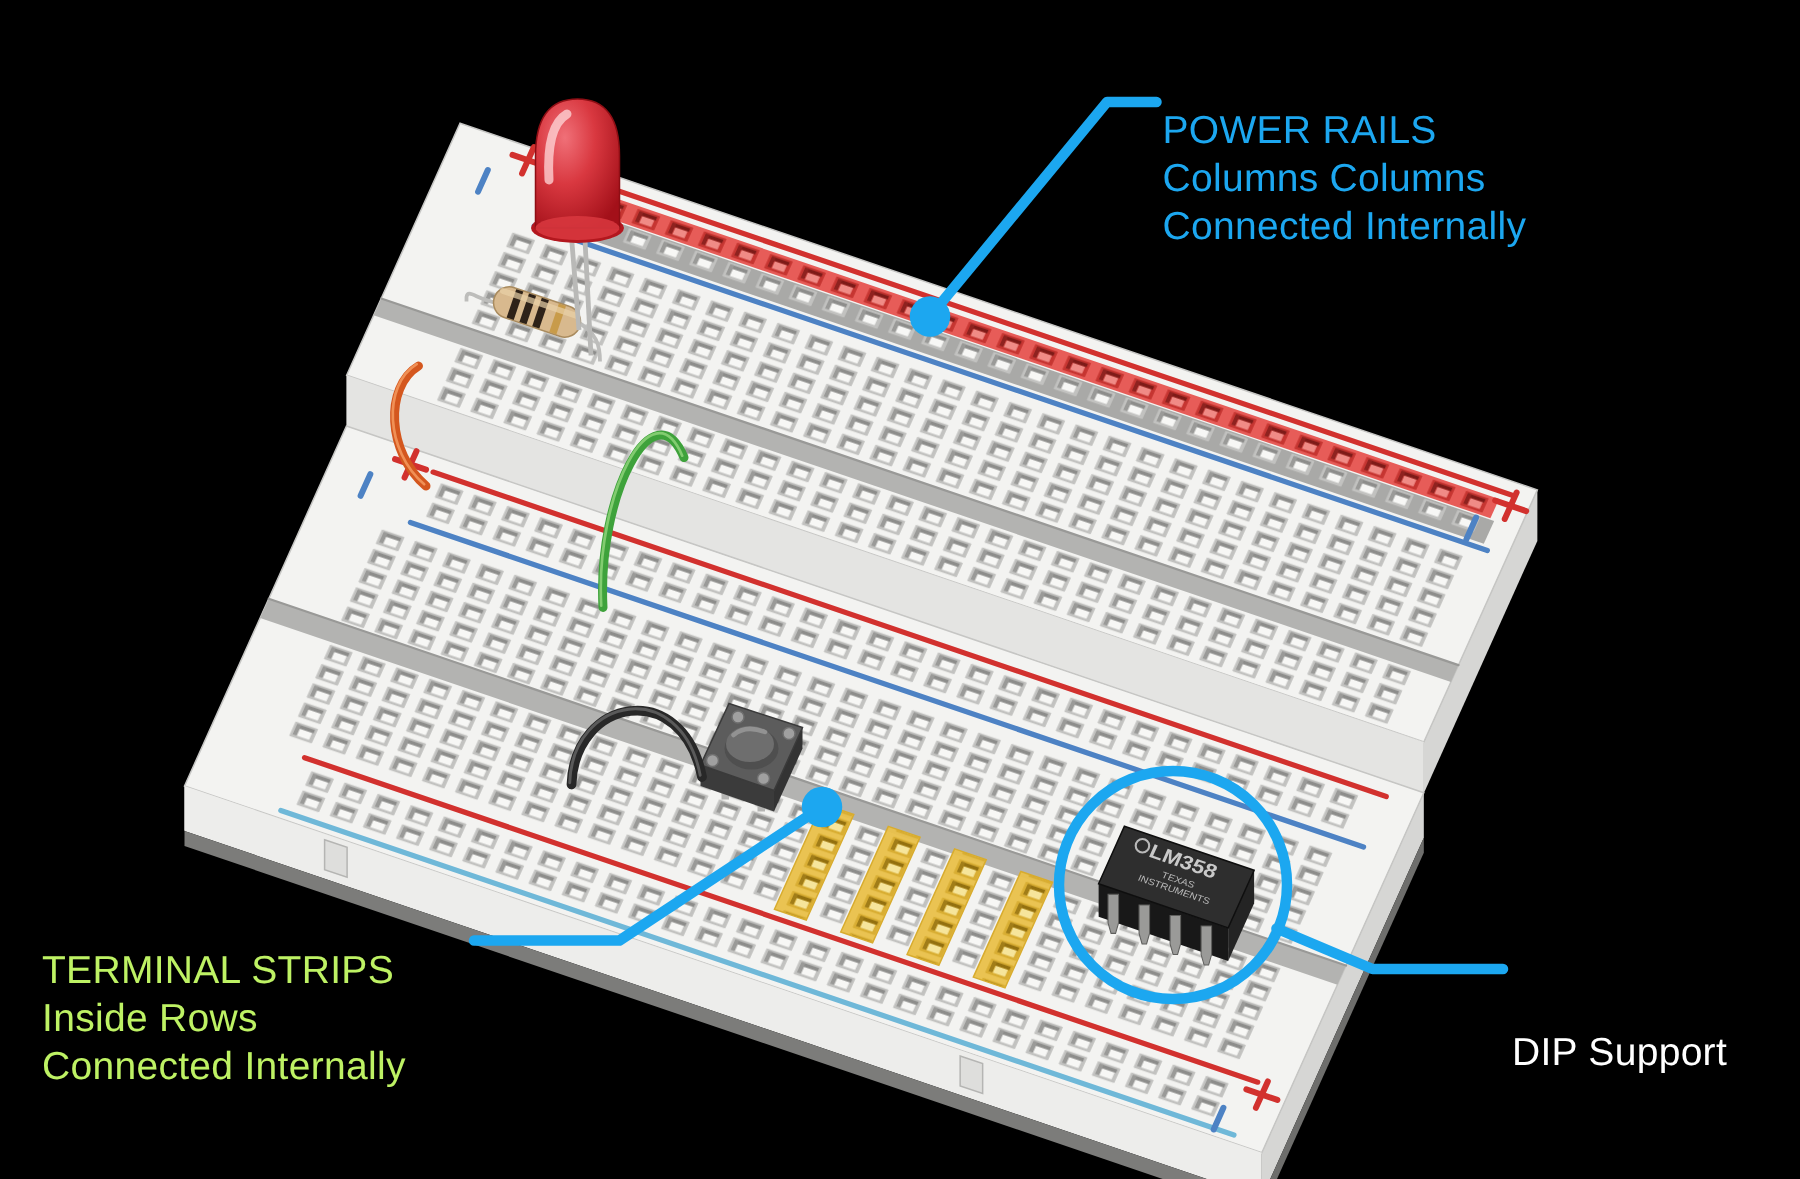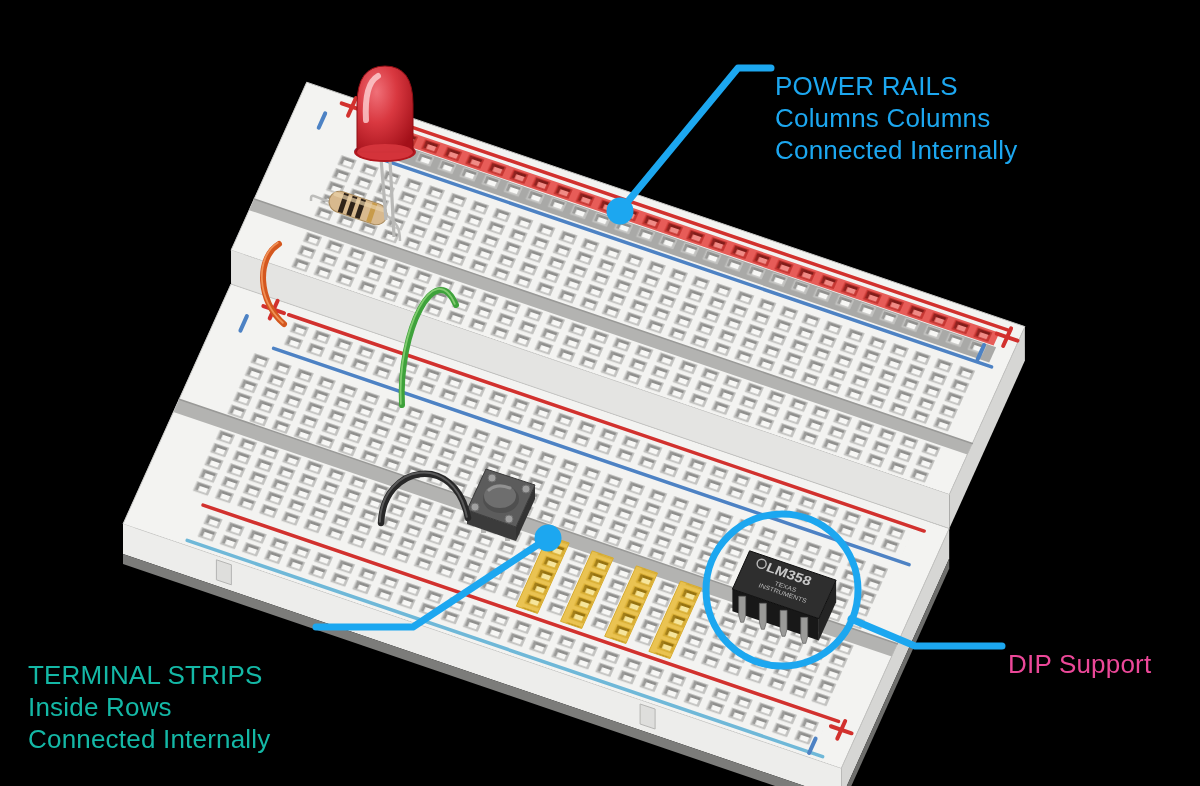--- a/index.html
+++ b/index.html
@@ -182,22 +182,22 @@
         <polyline points="851,619 915,646 1002,646" fill="none" stroke="#1CA7F0" stroke-width="7" stroke-linejoin="round" stroke-linecap="round"></polyline>
       </g>
     </svg>
 
   <div class="callout" id="lbl-power" style="left: 775px; top: 50px; color: rgb(28, 167, 240);">
     <div>POWER RAILS</div>
     <div>Columns Columns</div>
     <div>Connected Internally</div>
   </div>
 
-  <div class="callout" id="lbl-terminal" style="left: 28px; top: 639px; color: #14b8a6;">
+  <div class="callout" id="lbl-terminal" style="left: 28px; top: 610px; color: #bef264;">
     <div>TERMINAL STRIPS</div>
     <div>Inside Rows</div>
     <div>Connected Internally</div>
   </div>
 
-  <div class="callout" id="lbl-dip" style="left: 1008px; top: 628px; color: #ec4899;">
+  <div class="callout" id="lbl-dip" style="left: 1008px; top: 665px; color: #ffffff;">
     <div>DIP Support</div>
   </div>
 </div>
 
 </body></html>

